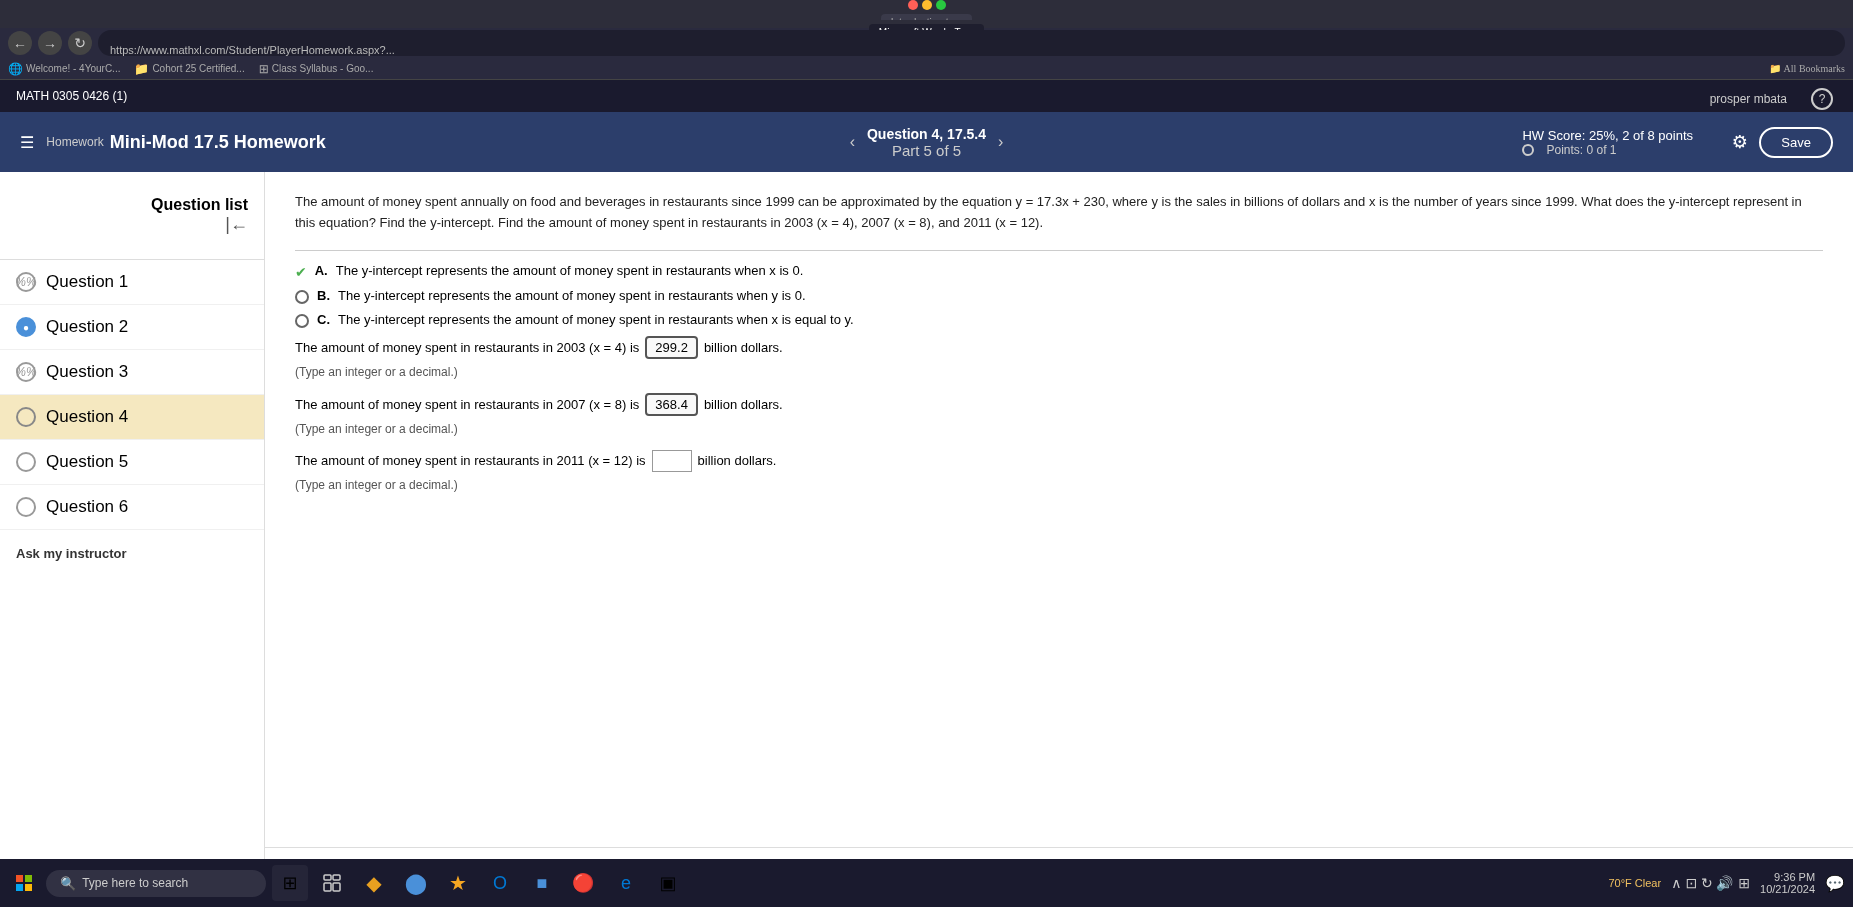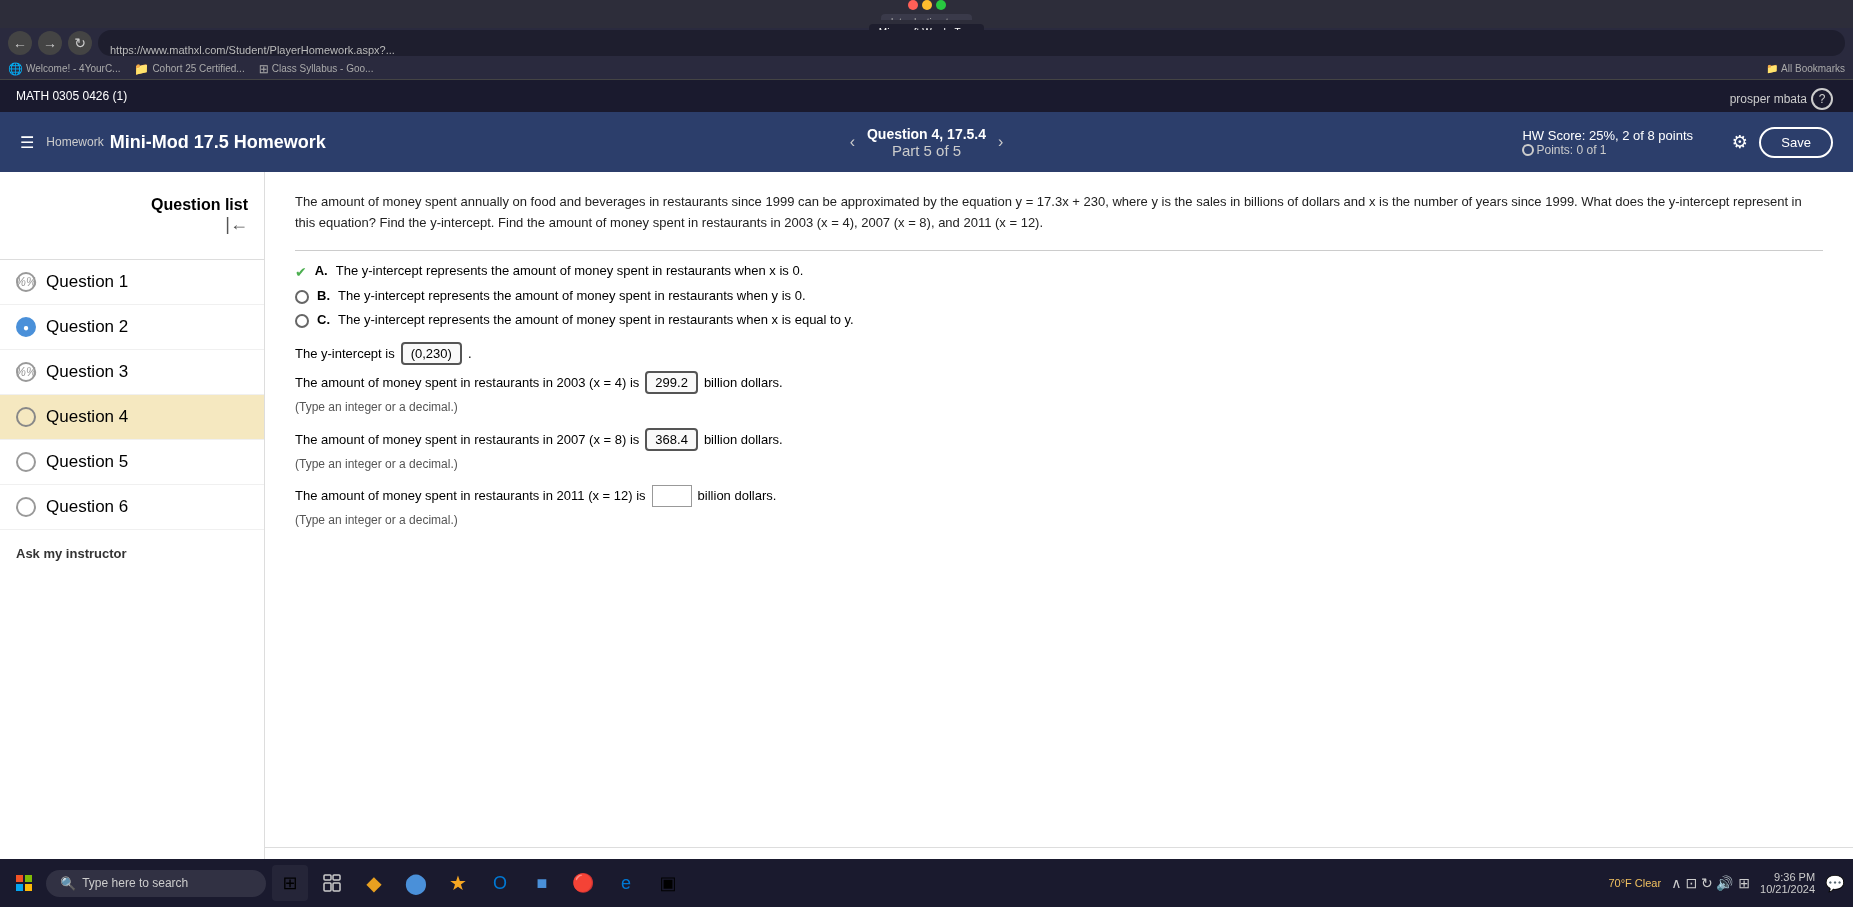--- a/index.html
+++ b/index.html
@@ -83,21 +83,21 @@
       text-align: center;
     }
     .hw-header .question-info .q-main { font-size: 14px; font-weight: bold; }
     .hw-header .question-info .q-part { font-size: 15px; color: #ccc; }
     .hw-header .score-info {
       position: absolute;
       right: 160px;
       text-align: right;
     }
     .hw-header .score-info .score-main { font-size: 13px; }
-    .hw-header .score-info .points { font-size: 12px; color: #ccc; display: flex; align-items: center; gap: 2px; }
+    .hw-header .score-info .points { font-size: 12px; color: #ccc; display: flex; align-items: center; gap: 12px; }
     .hw-header .score-info .points .circle { width: 12px; height: 12px; border-radius: 50%; border: 2px solid #ccc; display: inline-block; }
     .save-btn {
       position: absolute;
       right: 20px;
       background: transparent;
       border: 2px solid #fff;
       color: #fff;
       padding: 6px 20px;
       border-radius: 20px;
       cursor: pointer;
@@ -319,21 +319,21 @@
     }
 
     .user-info {
       position: absolute;
       right: 20px;
       top: 8px;
       color: #ccc;
       font-size: 12px;
       display: flex;
       align-items: center;
-      gap: 4px;
+      gap: 24px;
     }
     .help-btn {
       width: 22px; height: 22px;
       border-radius: 50%;
       border: 2px solid #ccc;
       color: #ccc;
       display: flex; align-items: center; justify-content: center;
       font-size: 12px; cursor: pointer;
     }
   </style>
@@ -365,21 +365,21 @@
     <span style="color:#aaa;font-size:10px;">Welcome! - 4YourC...</span>
   </div>
   <div style="display:flex;align-items:center;gap:3px;cursor:pointer;">
     <span style="color:#4a90d9;font-size:12px;">📁</span>
     <span style="color:#aaa;font-size:10px;">Cohort 25 Certified...</span>
   </div>
   <div style="display:flex;align-items:center;gap:3px;cursor:pointer;">
     <span style="color:#aaa;font-size:12px;">⊞</span>
     <span style="color:#aaa;font-size:10px;">Class Syllabus - Goo...</span>
   </div>
-  <div style="display:flex;gap:3px;cursor:pointer;margin-left:auto;">
+  <div style="display:flex;gap:3px;cursor:pointer;margin-left:auto;font-family:Liberation Serif, serif;">
     <span style="color:#aaa;font-size:10px;">📁 All Bookmarks</span>
   </div>
 </div>
 
 <div class="app-container" style="height: calc(907px - 80px);">
 
   <div class="top-bar" style="position:relative;">
     <span>MATH 0305 0426 (1)</span>
     <div class="user-info">
       <span>prosper mbata</span>
@@ -468,27 +468,20 @@
           <div class="radio-input"></div>
           <span style="font-weight:bold;">B.</span>
           <span>The y-intercept represents the amount of money spent in restaurants when y is 0.</span>
         </div>
         <div class="radio-option">
           <div class="radio-input"></div>
           <span style="font-weight:bold;">C.</span>
           <span>The y-intercept represents the amount of money spent in restaurants when x is equal to y.</span>
         </div>
 
-        <div class="answer-line" style="margin-top:14px;">
-          <span>The y-intercept is</span>
-          <div class="answer-box">
-            <span>(0,230)</span>
-          </div>
-          <span>.</span>
-        </div>
 
         <div class="answer-line">
           <span>The amount of money spent in restaurants in 2003 (x = 4) is</span>
           <div class="answer-box">
             <span>299.2</span>
           </div>
           <span>billion dollars.</span>
         </div>
         <div style="font-size:12px;color:#555;margin-bottom:14px;">(Type an integer or a decimal.)</div>
 

